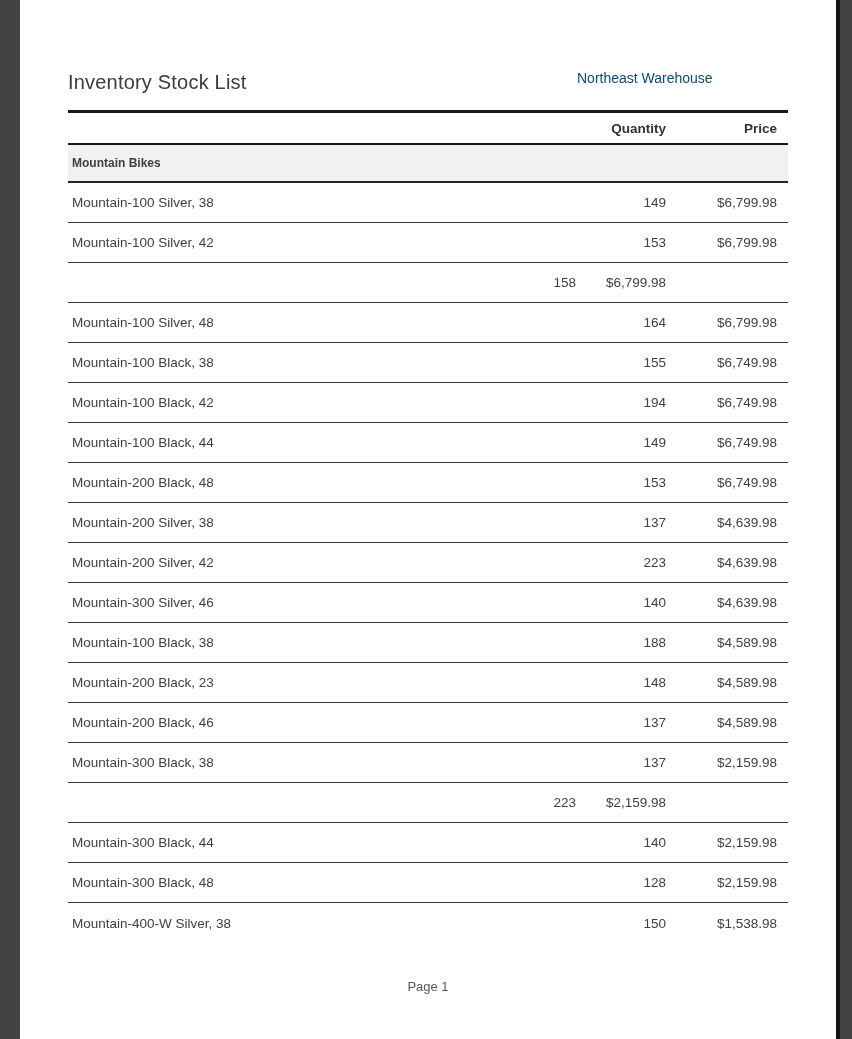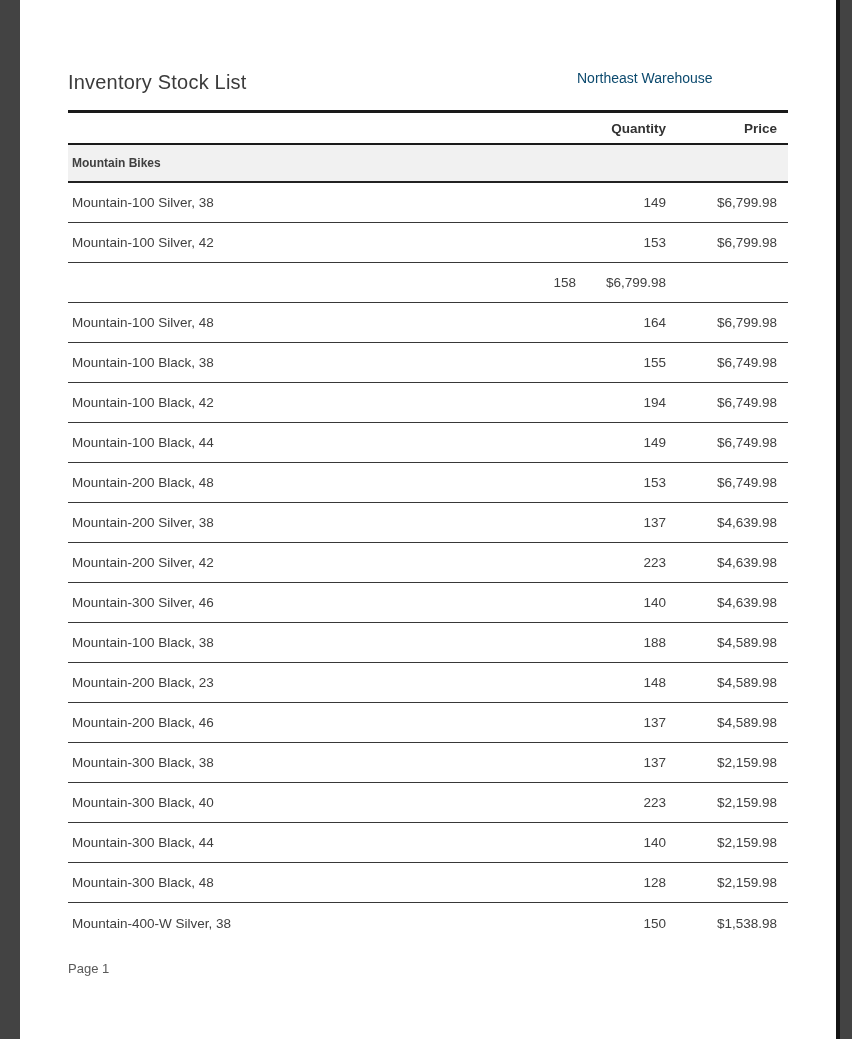--- a/index.html
+++ b/index.html
@@ -82,22 +82,22 @@
     padding-right:11px;
     border-bottom:1px solid #383838;
     font-size:13.5px;
     color:#404040;
   }
   .row:last-child { border-bottom:none; }
   .cell-name { padding-left:4px; }
   .cell-right { text-align:right; }
 
   .footer {
-    margin-top:18px;
-    text-align:left;
+    margin-top:36px;
+    text-align:center;
     font-size:13px;
     color:#595959;
   }
 </style>
 </head>
 <body>
 
 <div class="page">
   <div class="content">
 
@@ -189,21 +189,20 @@
           <div class="cell-name">Mountain-200 Black, 46</div>
           <div class="cell-right">137</div>
           <div class="cell-right">$4,589.98</div>
         </div>
         <div class="row">
           <div class="cell-name">Mountain-300 Black, 38</div>
           <div class="cell-right">137</div>
           <div class="cell-right">$2,159.98</div>
         </div>
         <div class="row">
-          <div class="cell-name">Mountain-300 Black, 40</div>
           <div class="cell-right">223</div>
           <div class="cell-right">$2,159.98</div>
         </div>
         <div class="row">
           <div class="cell-name">Mountain-300 Black, 44</div>
           <div class="cell-right">140</div>
           <div class="cell-right">$2,159.98</div>
         </div>
         <div class="row">
           <div class="cell-name">Mountain-300 Black, 48</div>

